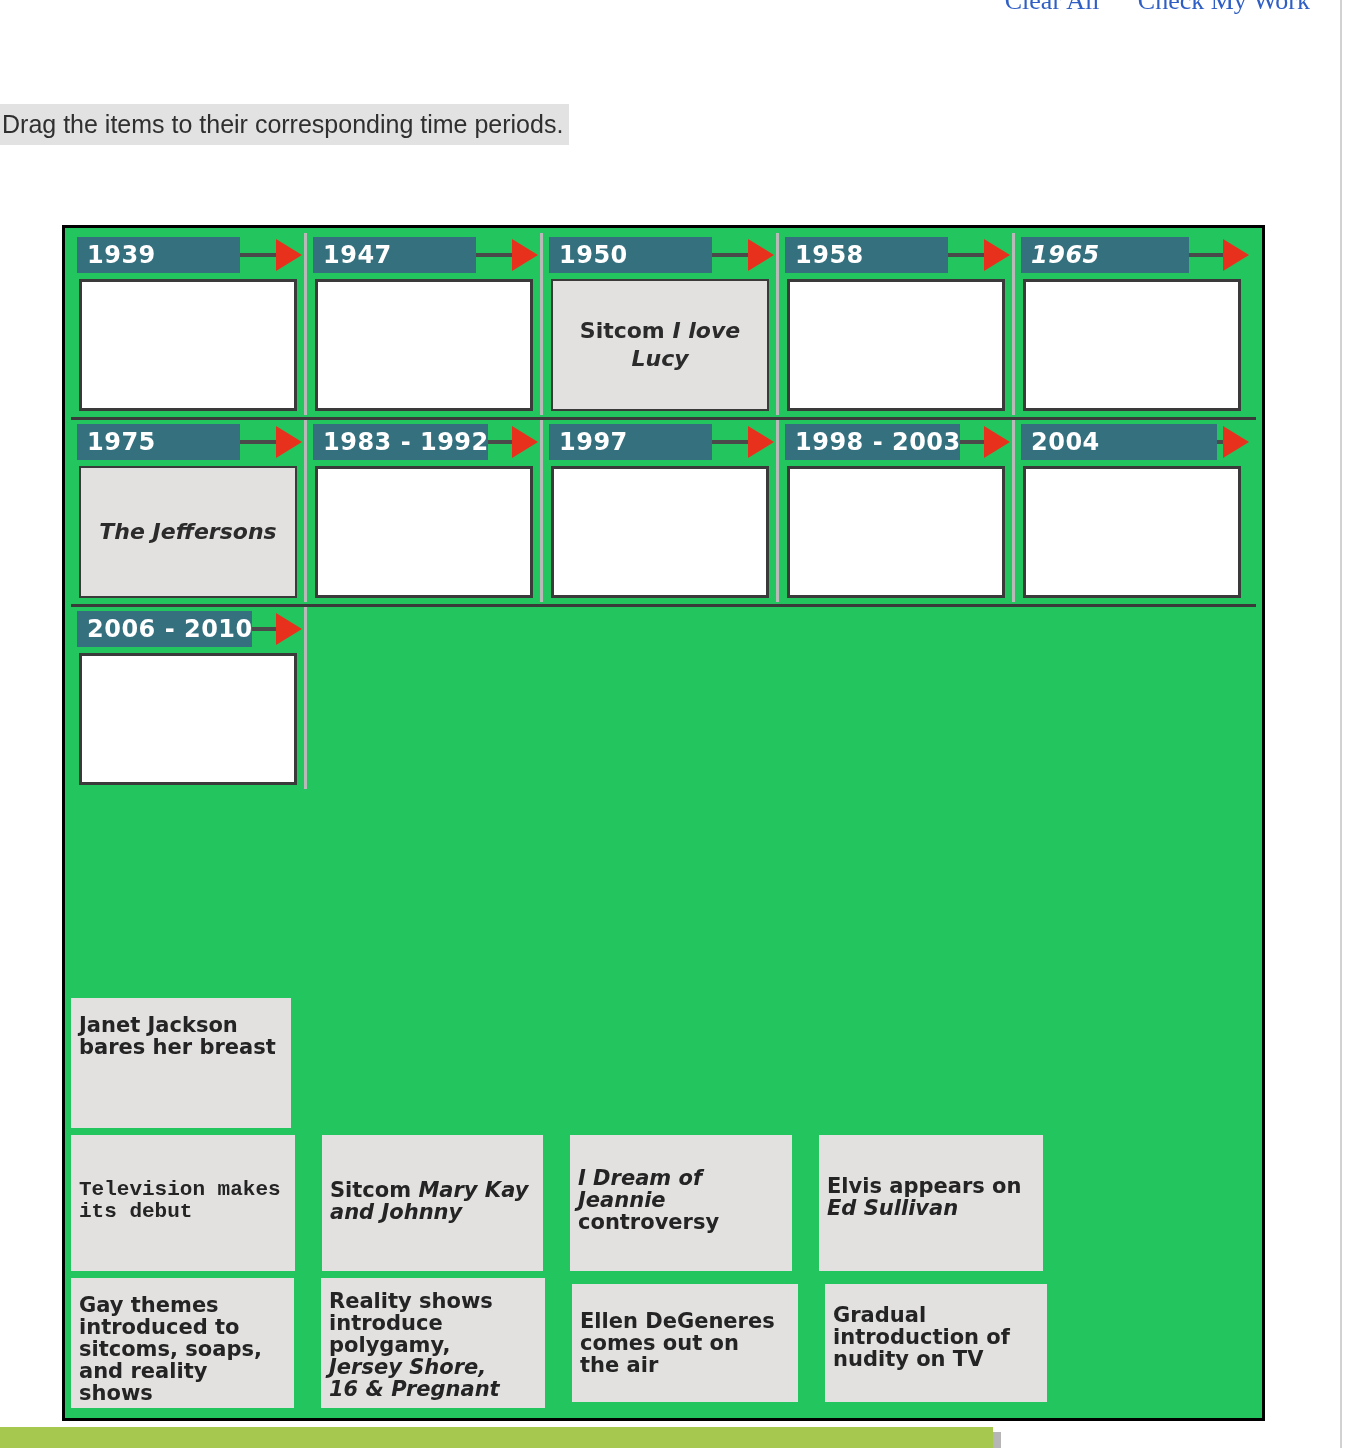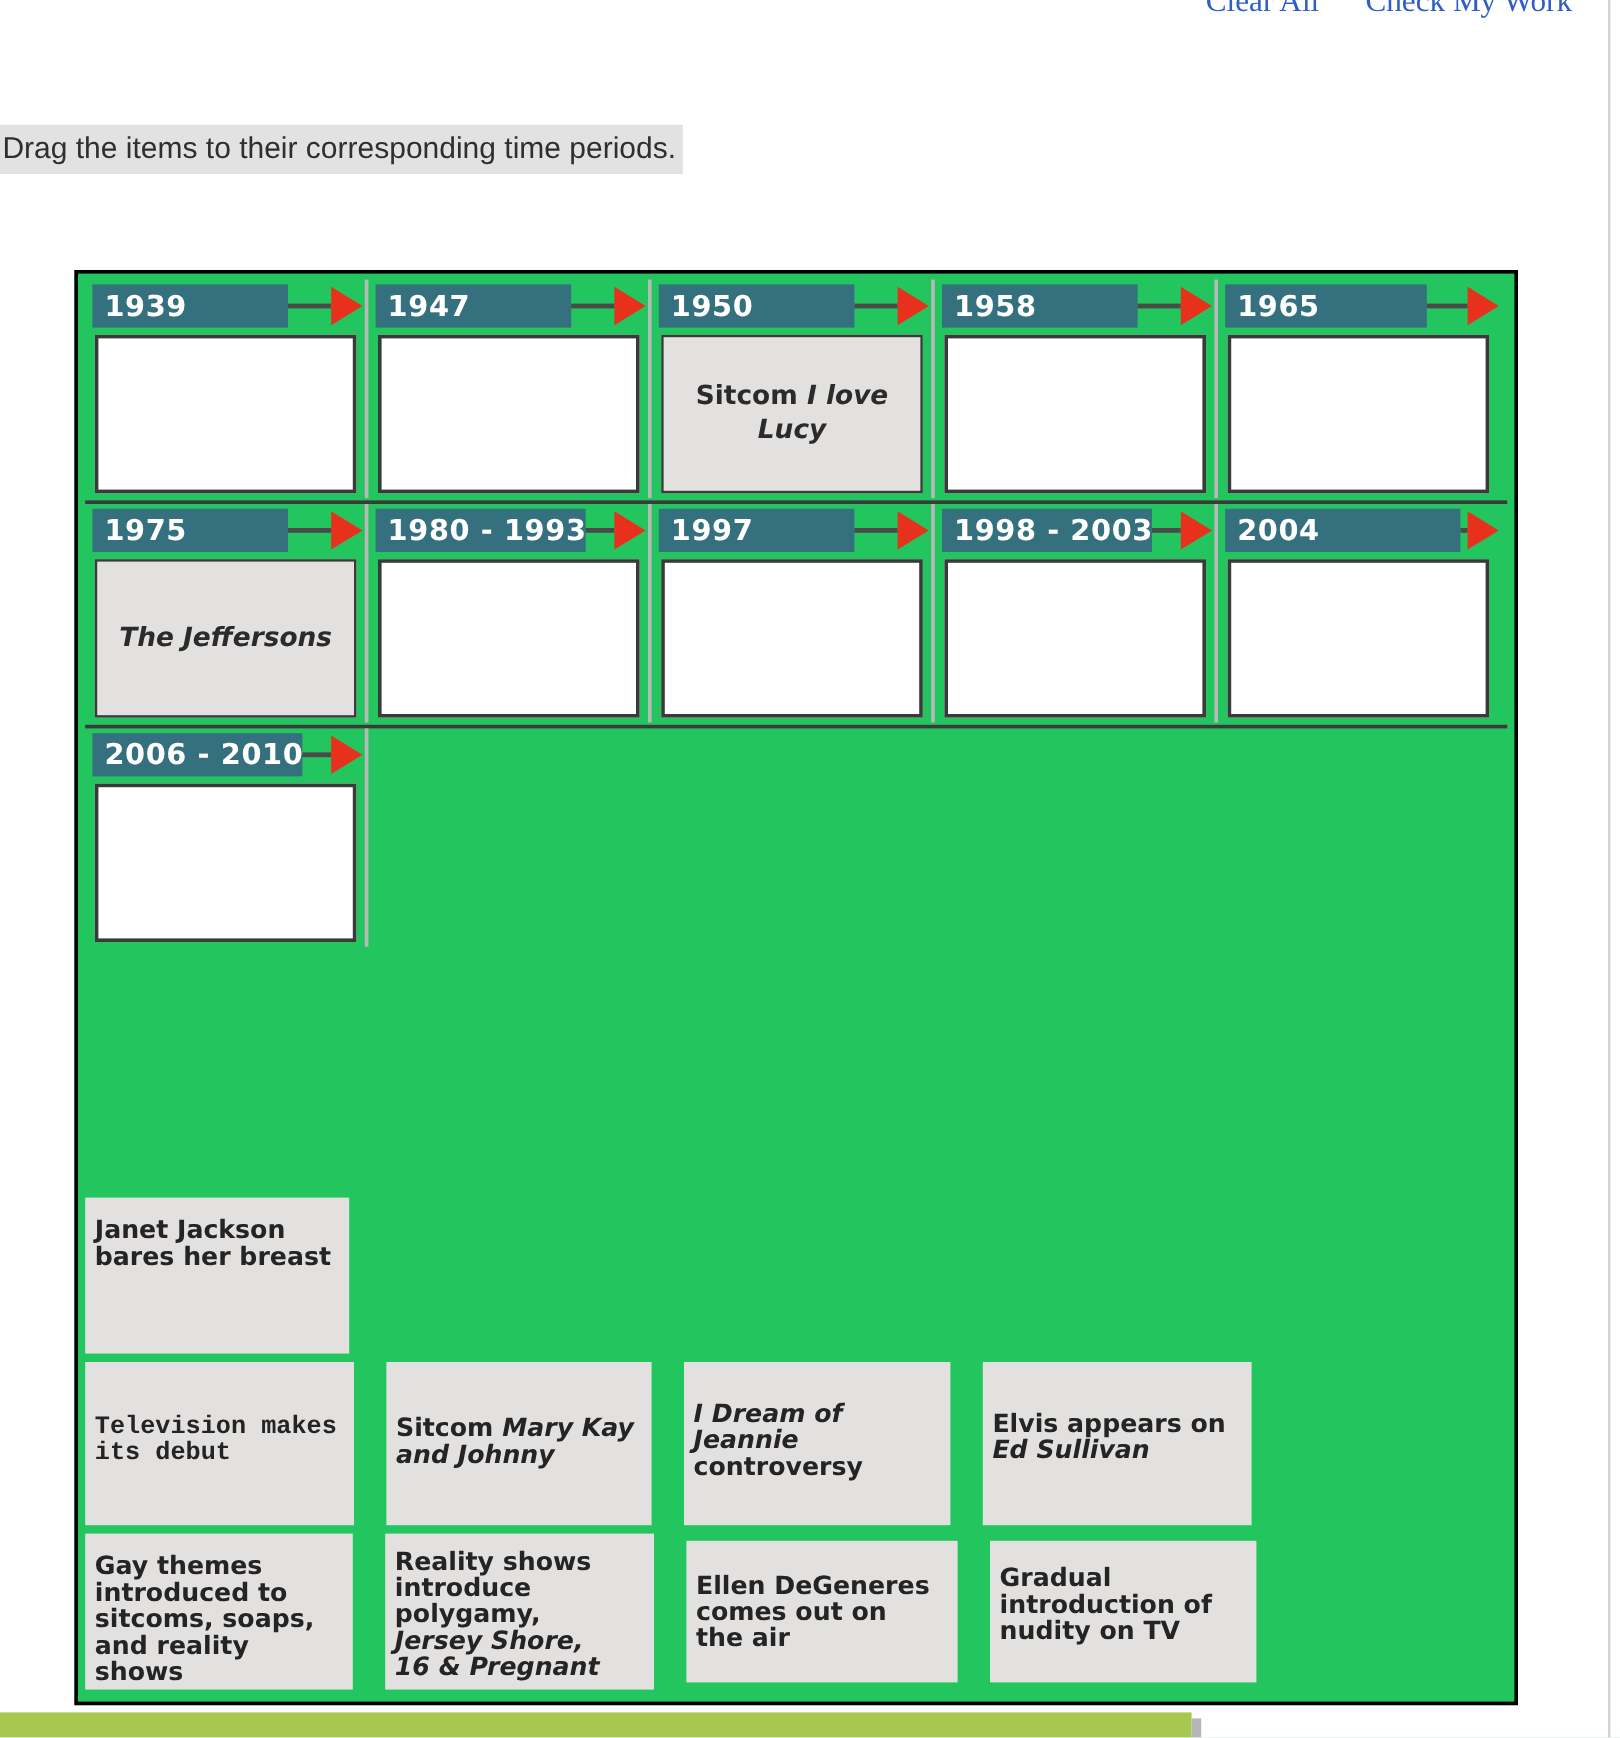--- a/index.html
+++ b/index.html
@@ -101,21 +101,21 @@
     color: #ffffff;
     font-size: 24px;
     font-weight: bold;
     letter-spacing: 0.5px;
     white-space: nowrap;
     font-family: "DejaVu Sans", sans-serif;
   }
   .tl-bar.w-short { width: 163px; }
   .tl-bar.w-mid   { width: 175px; }
   .tl-bar.w-long  { width: 205px; }
-  .tl-bar.w-xlong { width: 168px; }
+  .tl-bar.w-xlong { width: 168px; font-style: italic; }
   .tl-connector {
     flex: 1 1 auto;
     height: 4px;
     background: #4a4a4a;
     margin-left: 0;
     min-width: 6px;
   }
   .tl-arrow {
     width: 0; height: 0;
     border-top: 16px solid transparent;
@@ -286,21 +286,21 @@
             <div class="tl-bar w-short">1975</div>
             <div class="tl-connector"></div>
             <div class="tl-arrow"></div>
           </div>
           <div class="slot filled">
             <div class="slot-text"><i>The Jeffersons</i></div>
           </div>
         </div>
         <div class="tl-cell">
           <div class="tl-head">
-            <div class="tl-bar w-mid">1980 - 1993</div>
+            <div class="tl-bar w-mid">1983 - 1992</div>
             <div class="tl-connector"></div>
             <div class="tl-arrow"></div>
           </div>
           <div class="slot">
             <div class="slot-text"></div>
           </div>
         </div>
         <div class="tl-cell">
           <div class="tl-head">
             <div class="tl-bar w-short">1997</div>

